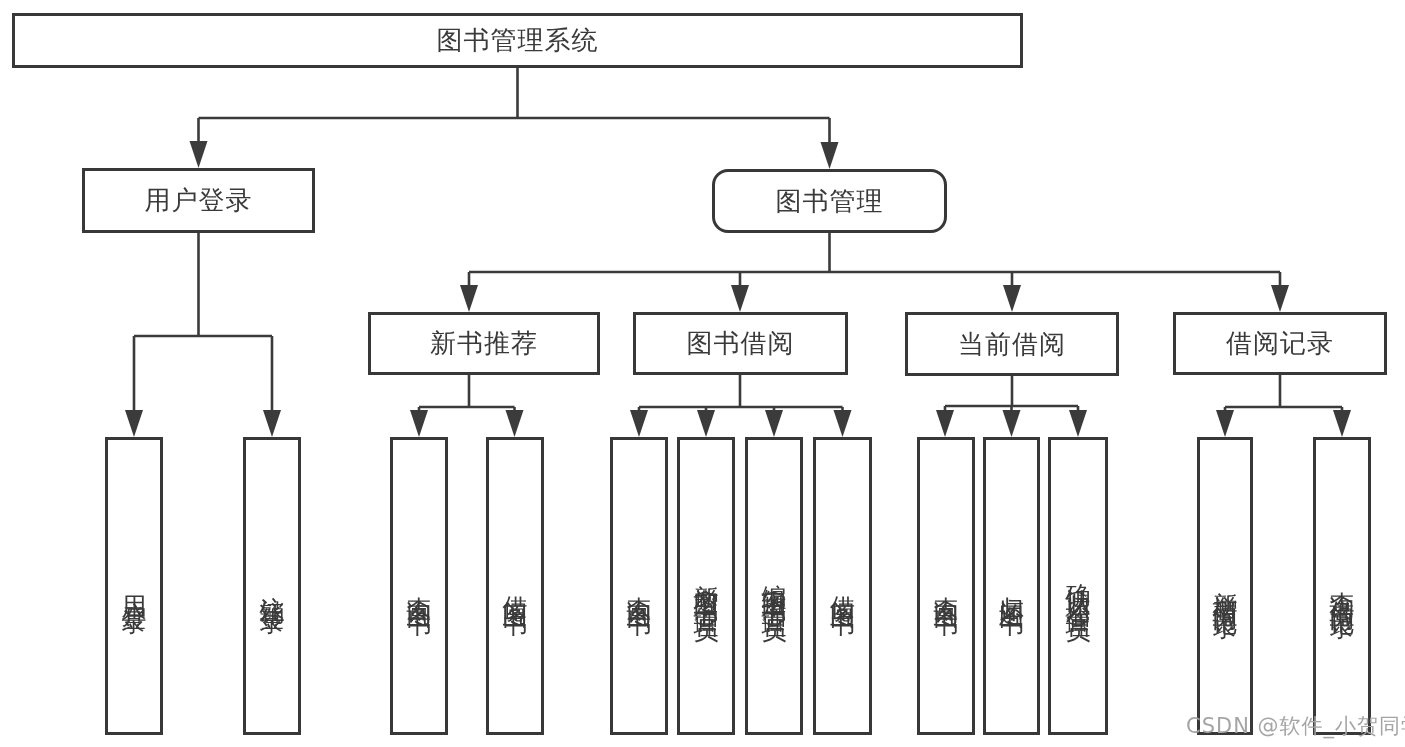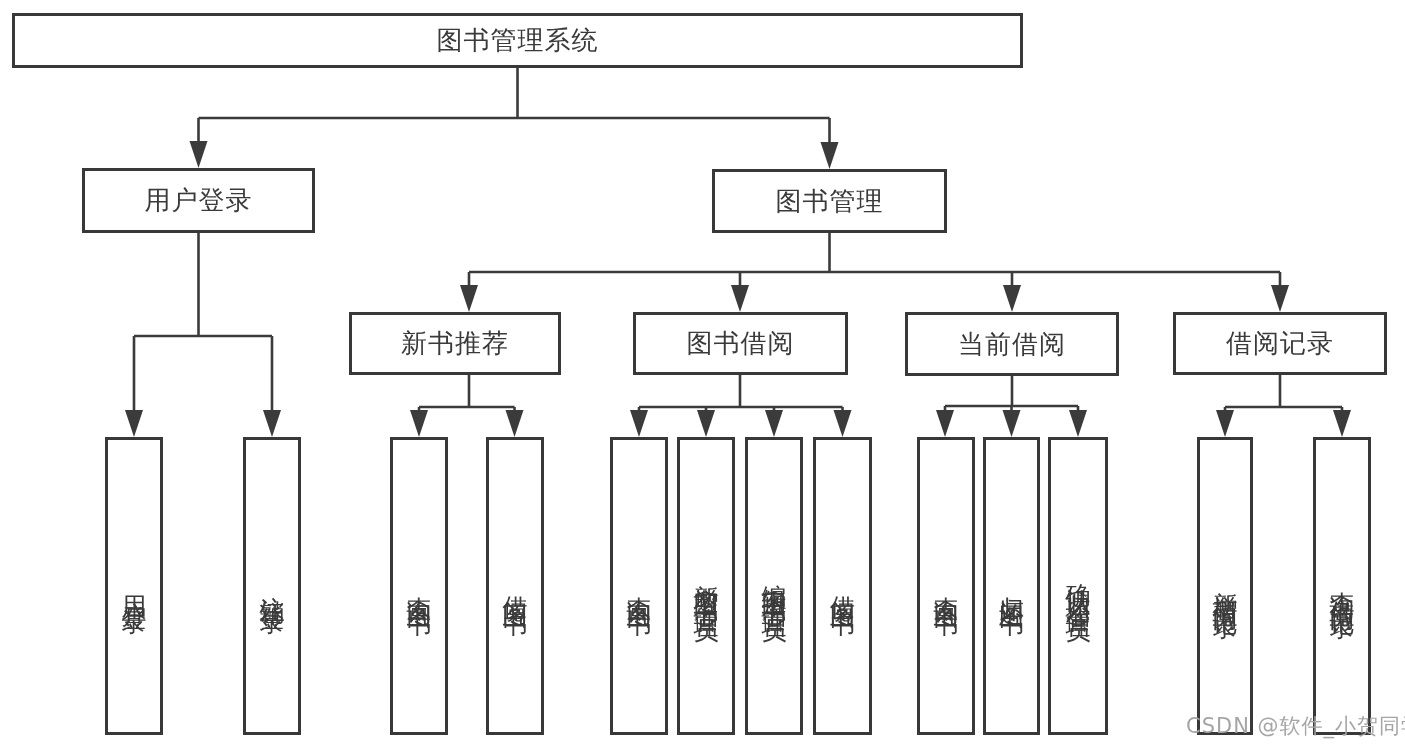--- a/index.html
+++ b/index.html
@@ -102,25 +102,25 @@
     </g>
   </svg>
 
   <div class="box h-box" style="left:12px; top:13px; width:1011px; height:55px;">
     <span>图书管理系统</span>
   </div>
 
   <div class="box h-box" style="left:82px; top:168px; width:233px; height:65px;">
     <span>用户登录</span>
   </div>
-  <div class="box h-box" style="left:712px; top:169px; width:235px; height:64px;">
+  <div class="box h-box" style="left:712px; top:169px; width:235px; height:64px;border-radius:16px;">
     <span>图书管理</span>
   </div>
 
-  <div class="box h-box" style="left:349px; top:312px; width:212px; height:63px;">
+  <div class="box h-box" style="left:368px; top:312px; width:232px; height:63px;">
     <span>新书推荐</span>
   </div>
   <div class="box h-box" style="left:633px; top:312px; width:215px; height:63px;text-align:center;">
     <span>图书借阅</span>
   </div>
   <div class="box h-box" style="left:1173px; top:312px; width:214px; height:63px;">
     <span>借阅记录</span>
   </div>
   <div class="box h-box" style="left:905px; top:312px; width:214px; height:64px;">
     <span>当前借阅</span>

